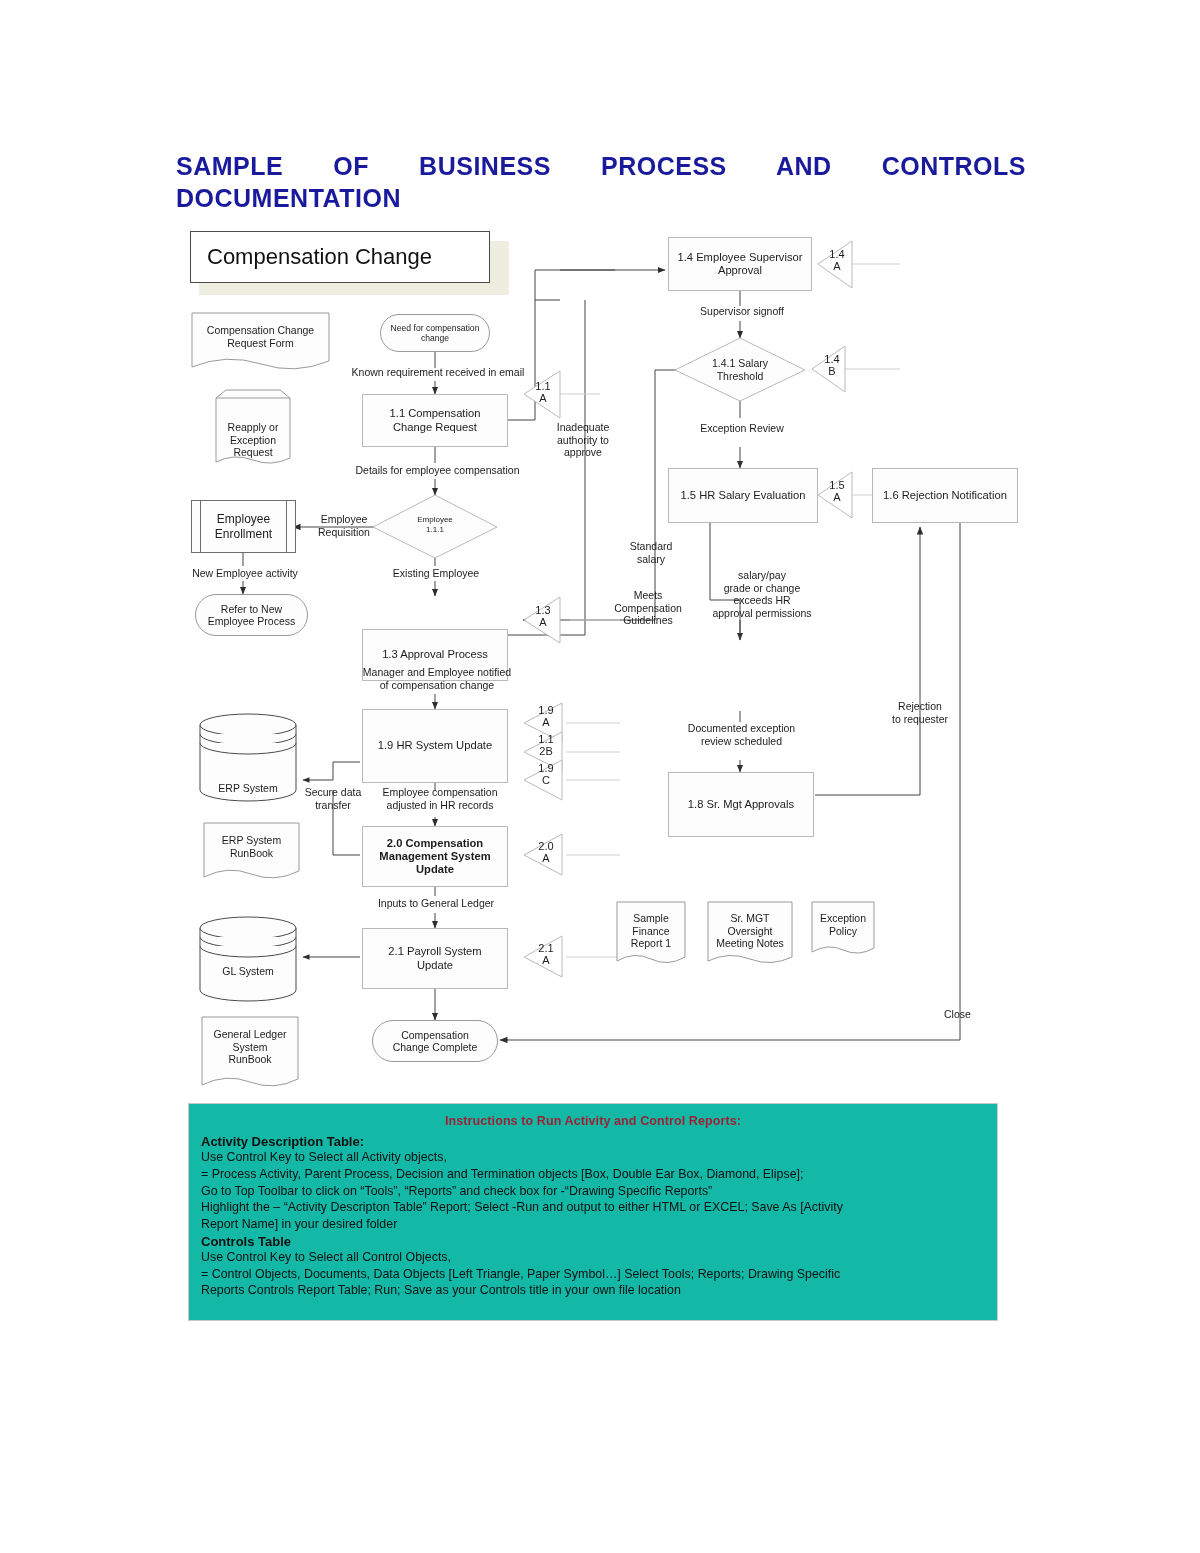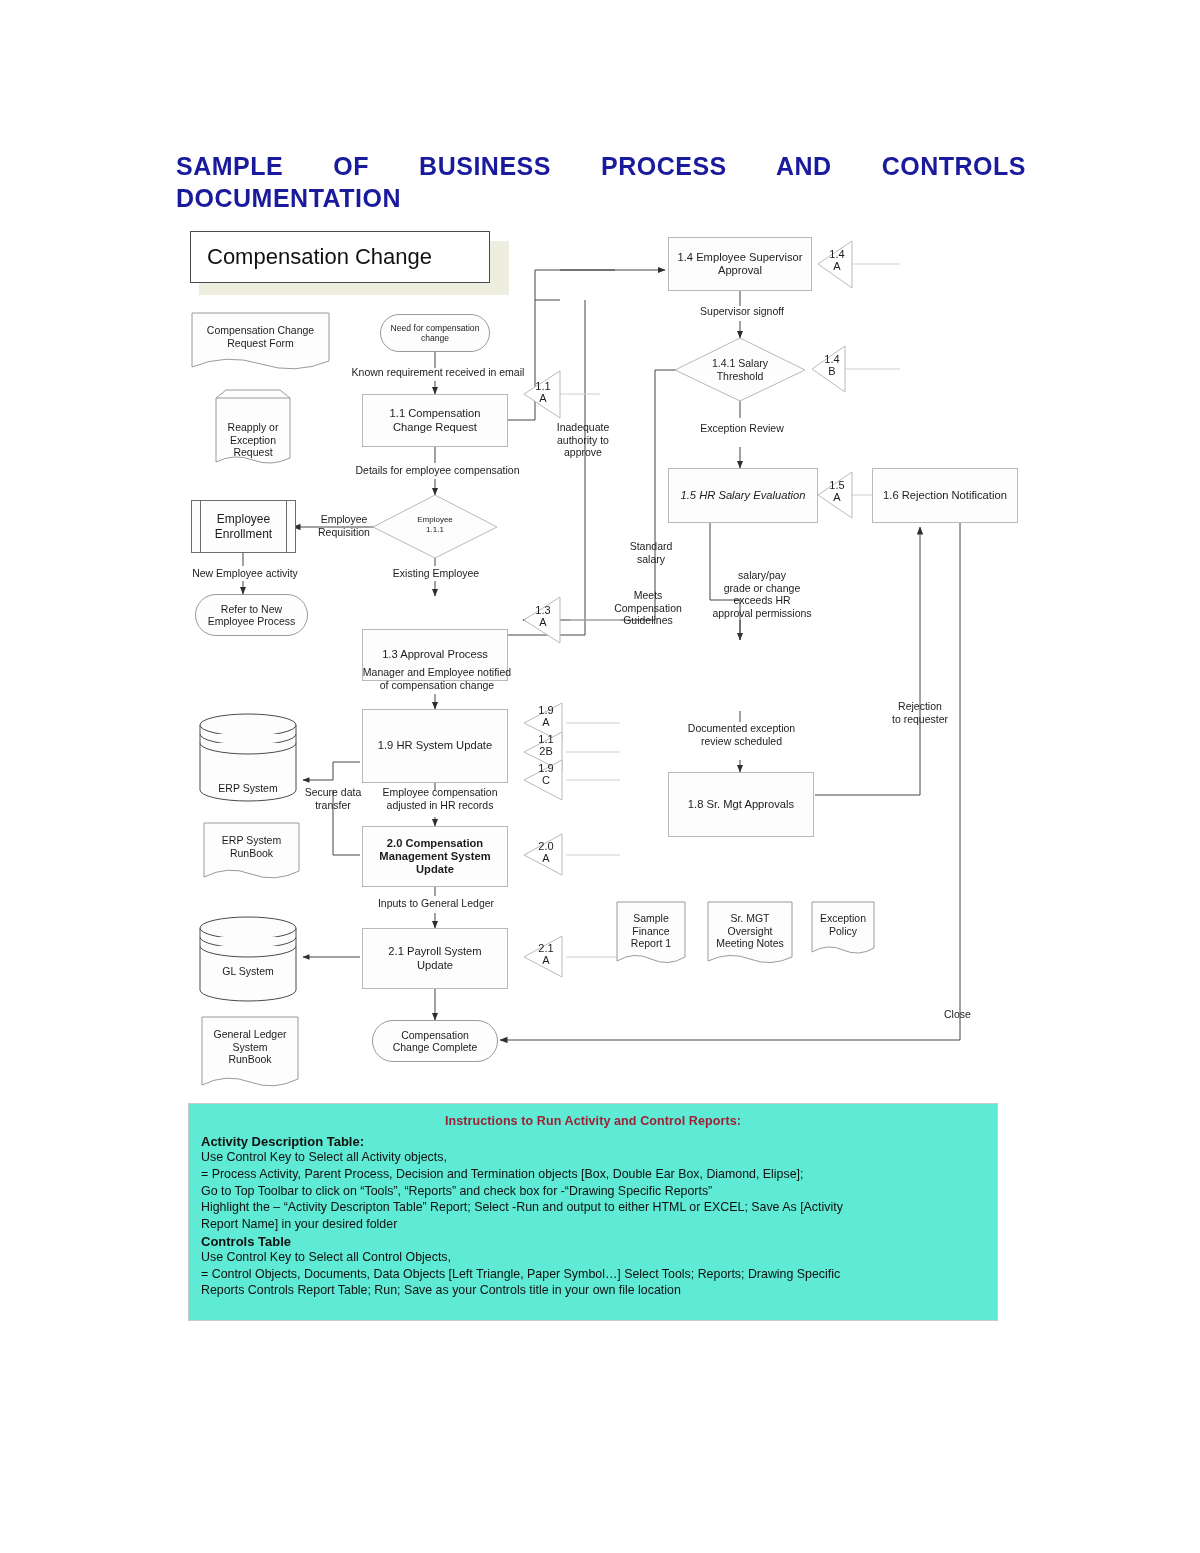--- a/index.html
+++ b/index.html
@@ -70,21 +70,21 @@
   
   .cyl-label{position:absolute;font-size:10.5px;text-align:center;color:#1c1c1c;}
 
   
   .dia-label{position:absolute;font-size:10.5px;text-align:center;line-height:1.2;color:#1c1c1c;}
   .dia-label.tiny{font-size:8px;}
 
   
   .instr{
     position:absolute;left:188px;top:1103px;width:810px;height:218px;
-    border:1px solid #c9c9c9;background:#5eead4;box-sizing:border-box;
+    border:1px solid #c9c9c9;background:#14b8a6;box-sizing:border-box;
     padding:10px 12px 8px 12px;
   }
   .instr .head{
     text-align:center;font-size:12.5px;font-weight:bold;color:#9d2235;
     margin-bottom:6px;letter-spacing:0.1px;
   }
   .instr .sub{font-size:13px;font-weight:bold;color:#111;margin:1px 0;}
   .instr .line{font-size:12.4px;color:#111;margin:1px 0;line-height:1.27;}
 </style>
 </head>
@@ -293,21 +293,21 @@
     </div>
 
     <div class="node proc" style="left:362px;top:394px;width:146px;height:53px;white-space:pre-line;">1.1 Compensation
 Change Request</div>
 
     <div class="node proc" style="left:362px;top:629px;width:146px;height:52px;white-space:pre-line;">1.3 Approval Process</div>
 
     <div class="node proc" style="left:668px;top:237px;width:144px;height:54px;white-space:pre-line;">1.4 Employee Supervisor
 Approval</div>
 
-    <div class="node proc" style="left:668px;top:468px;width:150px;height:55px;white-space:pre-line;font-style:italic;">1.5 HR Salary Evaluation</div>
+    <div class="node proc" style="left:668px;top:468px;width:150px;height:55px;white-space:pre-line;">1.5 HR Salary Evaluation</div>
 
     <div class="node proc" style="left:872px;top:468px;width:146px;height:55px;white-space:pre-line;">1.6 Rejection Notification</div>
 
 
     <div class="node proc" style="left:668px;top:772px;width:146px;height:65px;white-space:pre-line;">1.8 Sr. Mgt Approvals</div>
 
     <div class="node proc" style="left:362px;top:709px;width:146px;height:74px;white-space:pre-line;">1.9 HR System Update</div>
 
     <div class="node proc" style="left:362px;top:826px;width:146px;height:61px;white-space:pre-line;font-weight:bold;">2.0 Compensation
 Management System

